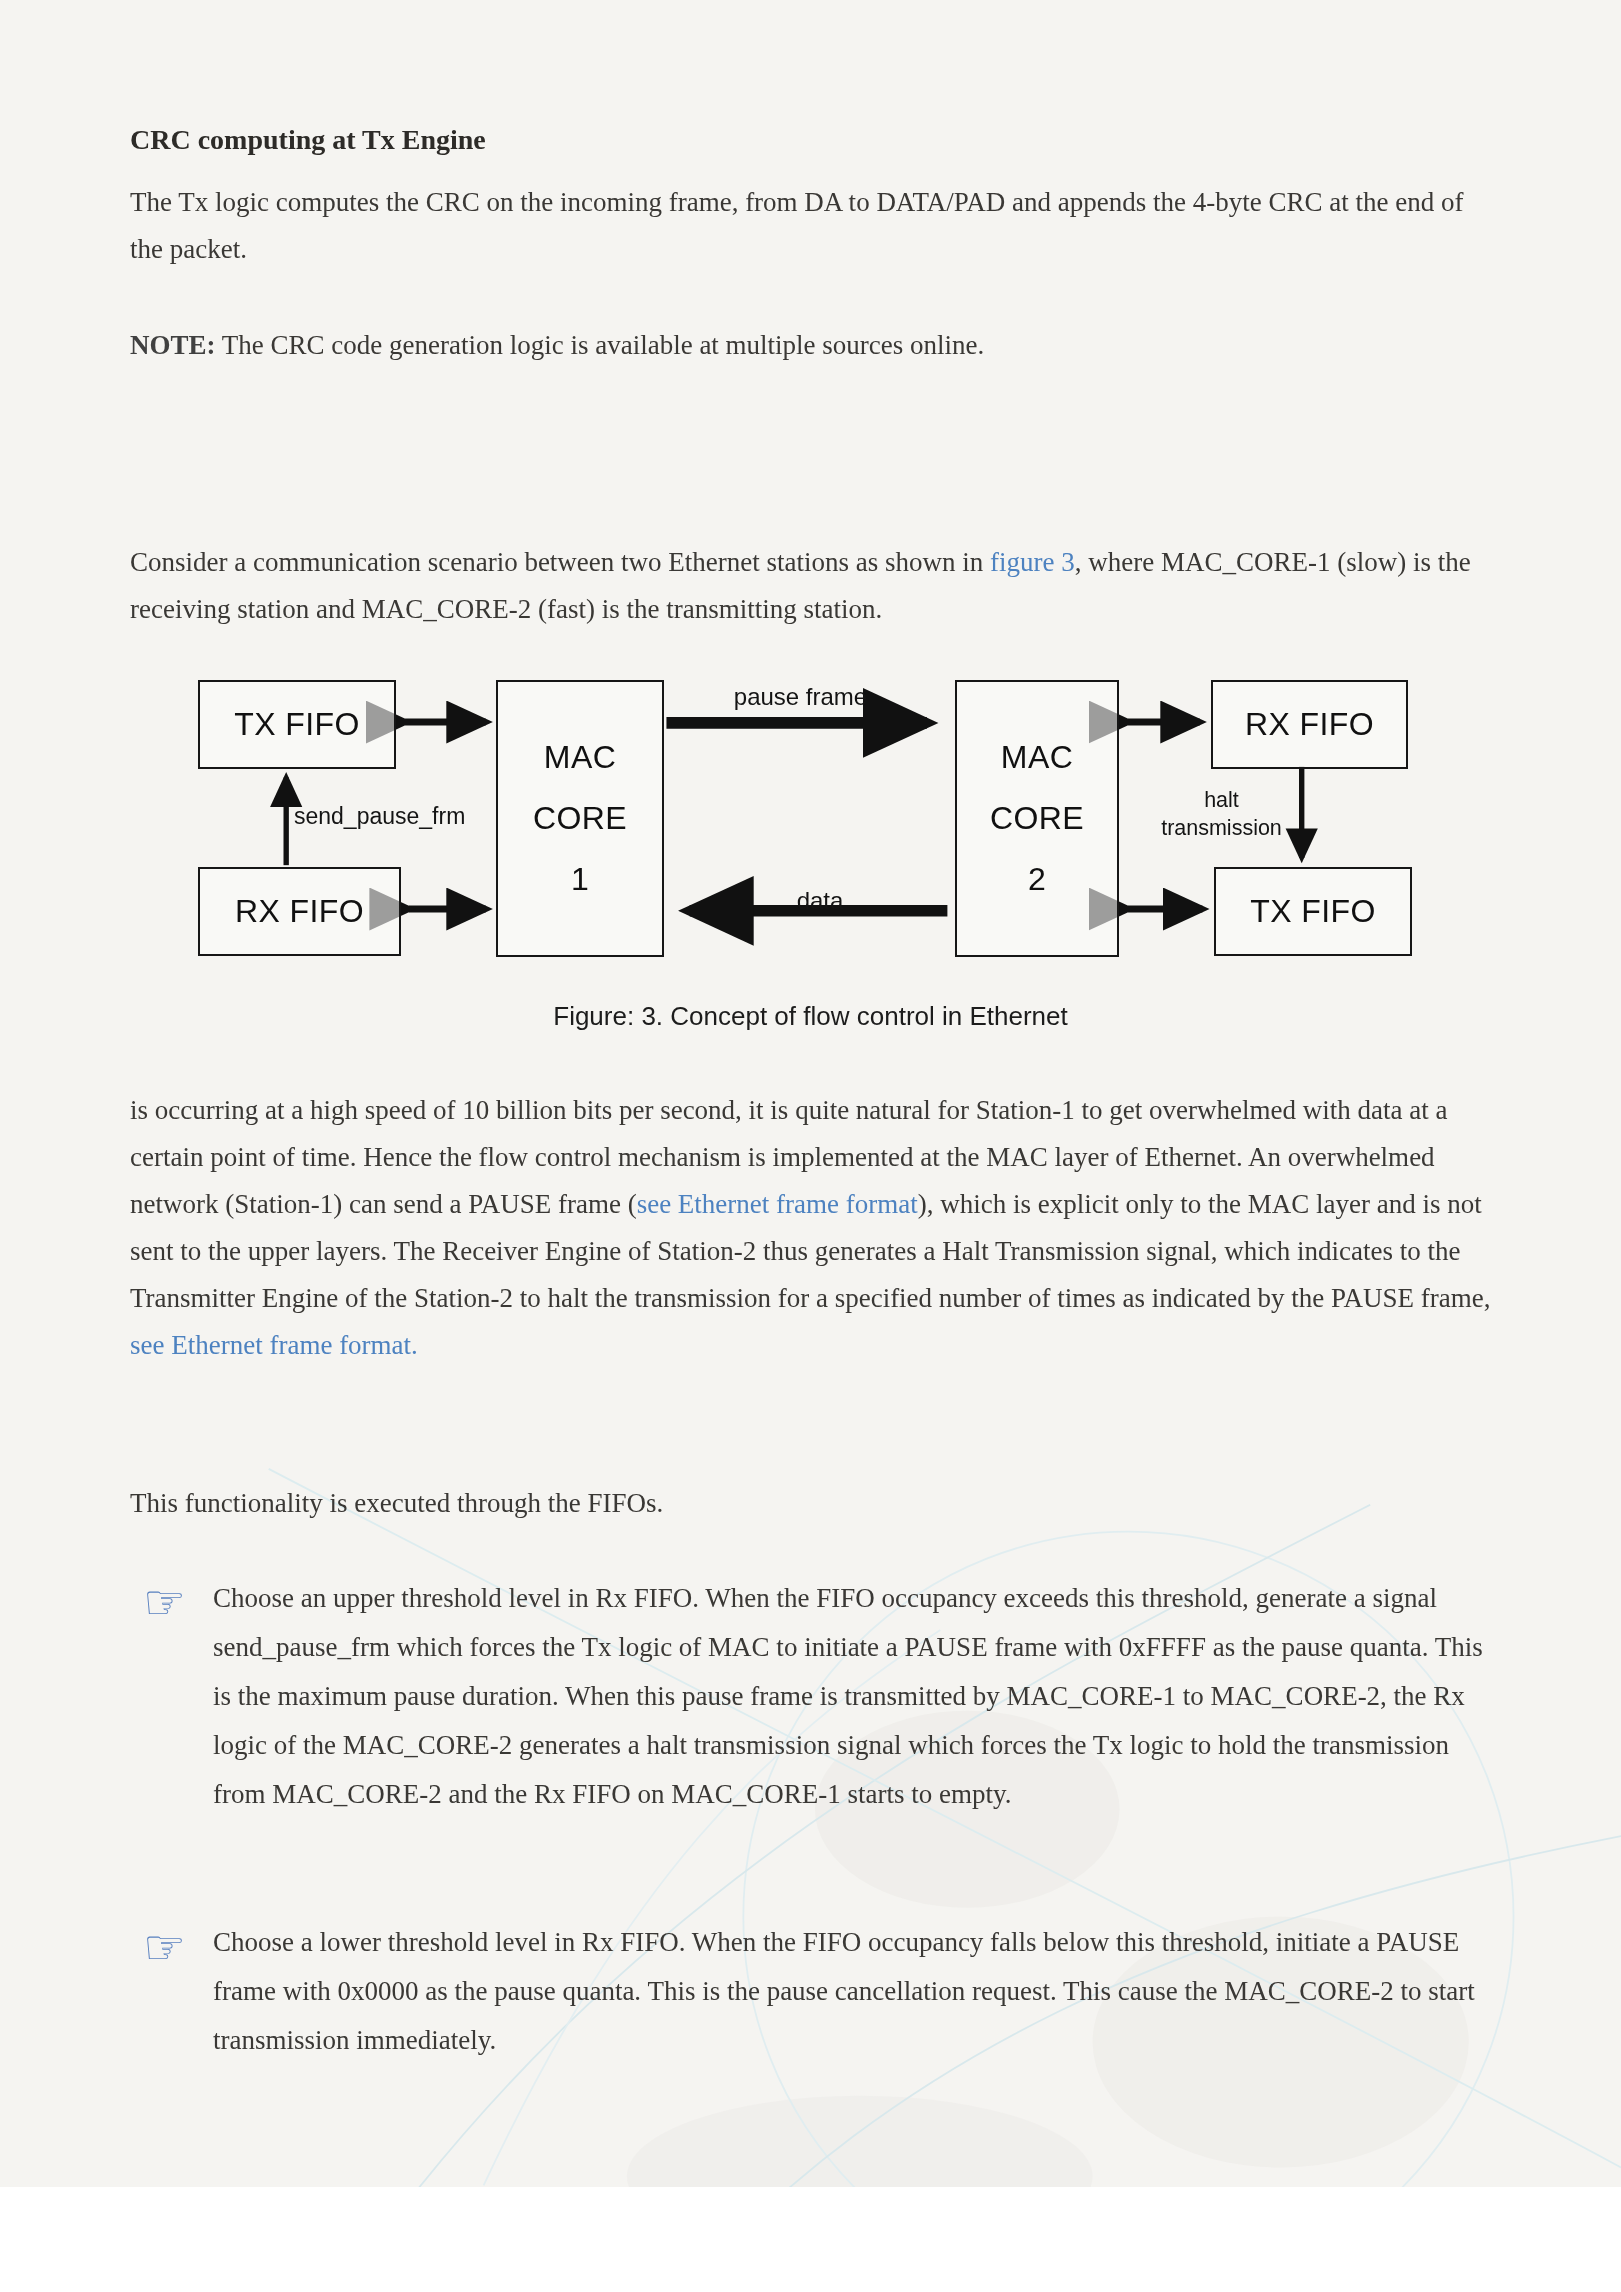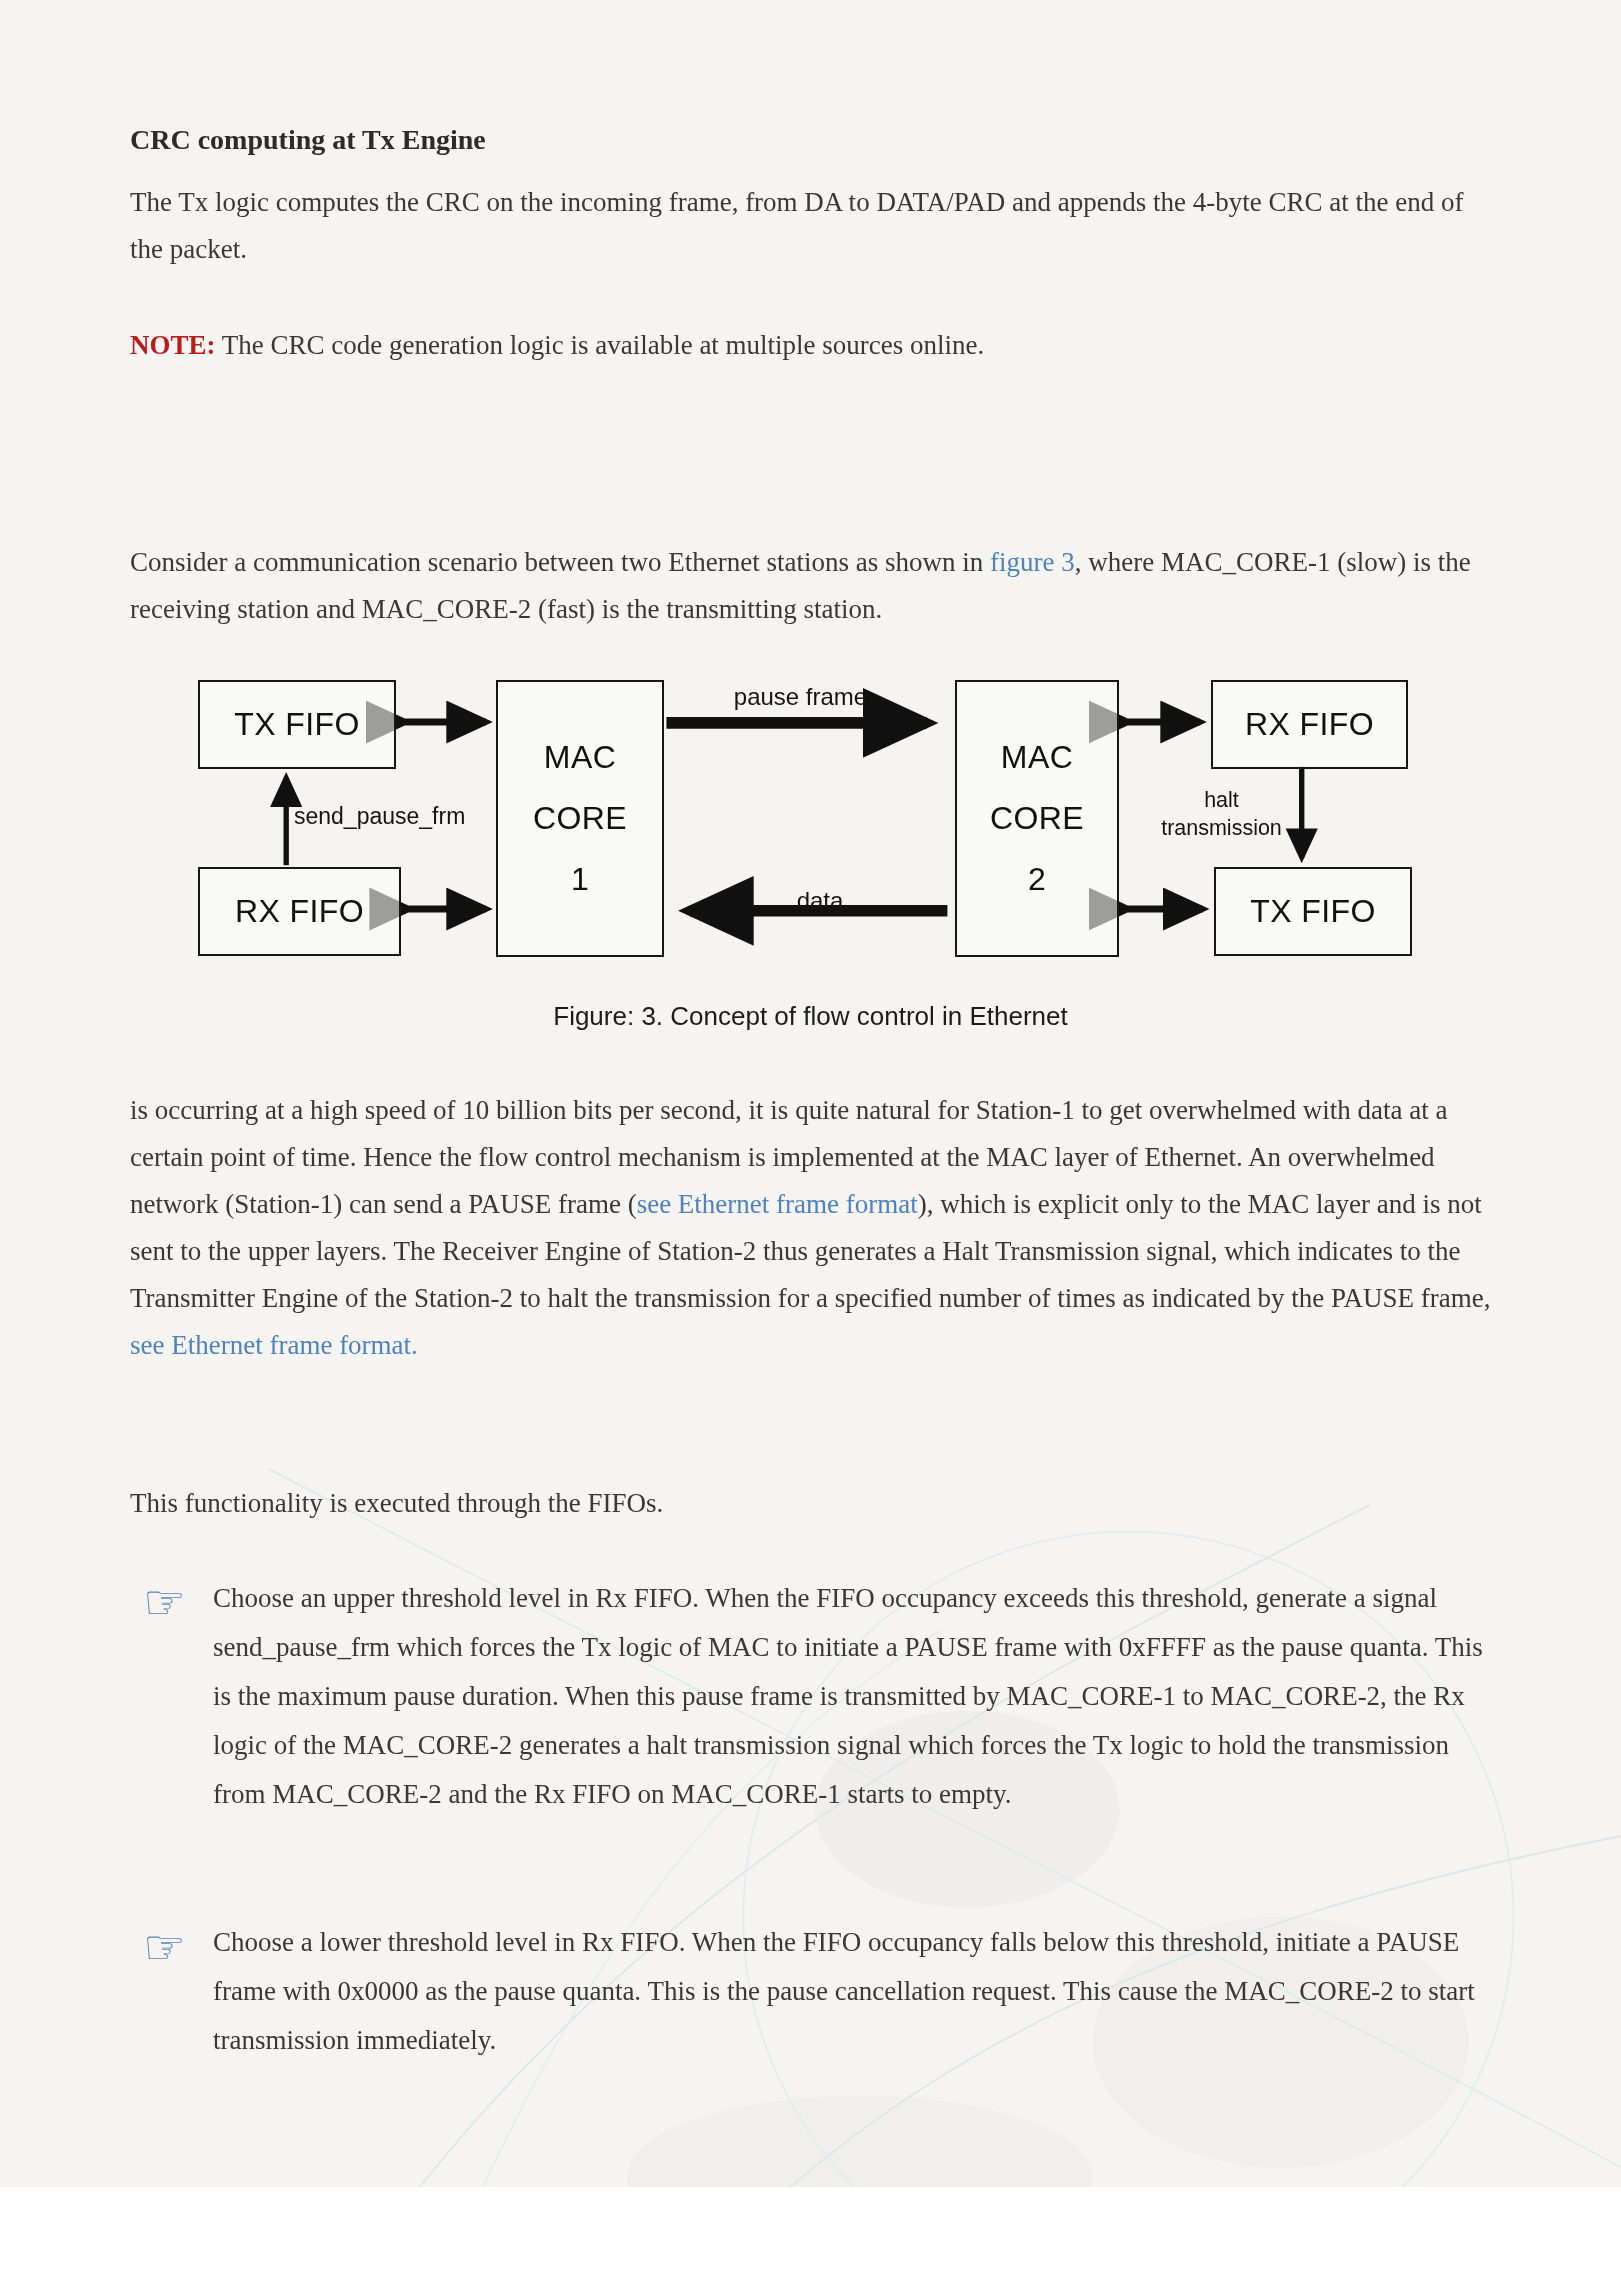--- a/index.html
+++ b/index.html
@@ -53,21 +53,21 @@
     <path d="M760,2560 C1000,2300 1300,2150 1810,2050" fill="none" stroke="#d8e8ec" stroke-width="2"></path>
     <path d="M300,1640 C800,1900 1400,2200 1810,2420" fill="none" stroke="#dcecef" stroke-width="2"></path>
     <path d="M540,2440 C700,2100 850,1950 1050,1820" fill="none" stroke="#e3eef1" stroke-width="2"></path>
   </svg>
 
   <div class="abs h2" style="left:130px; top:124px; z-index:1;">CRC computing at Tx Engine</div>
 
   <div class="abs serif-body" style="left:130px; top:179px; width:1370px; z-index:1;">The Tx logic computes the CRC on the incoming frame, from DA to DATA/PAD and appends the 4-byte CRC at the end of the packet.</div>
 
   <div class="abs serif-body" style="left:130px; top:322px; width:1370px; z-index:1;">
-    <span class="bold" style="color:#b91c1c;">NOTE:</span><span> The CRC code generation logic is available at multiple sources online.</span>
+    <span class="bold" style="color:#404040;">NOTE:</span><span> The CRC code generation logic is available at multiple sources online.</span>
   </div>
 
 
   <div class="abs serif-body" style="left:130px; top:539px; width:1370px; z-index:1;">
     <span>Consider a communication scenario between two Ethernet stations as shown in </span><span class="link">figure 3</span><span>, where MAC_CORE-1 (slow) is the receiving station and MAC_CORE-2 (fast) is the transmitting station.</span>
   </div>
 
   <svg class="abs" style="left:0; top:654px; z-index:1;" width="1621" height="340" viewBox="0 0 1810 380">
     <defs>
       <marker id="ah" markerWidth="9" markerHeight="8" refX="5.5" refY="3" orient="auto" markerUnits="strokeWidth">

